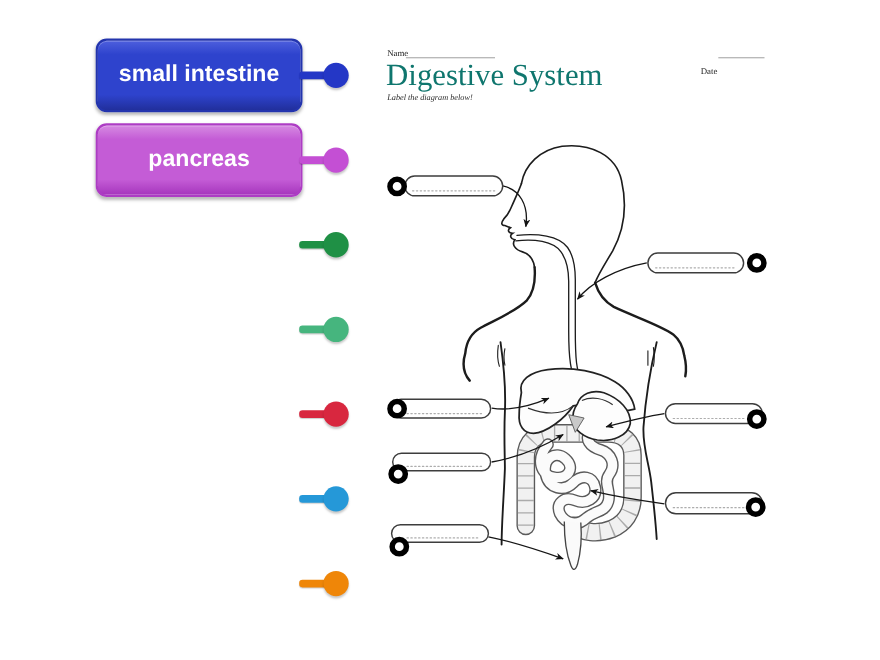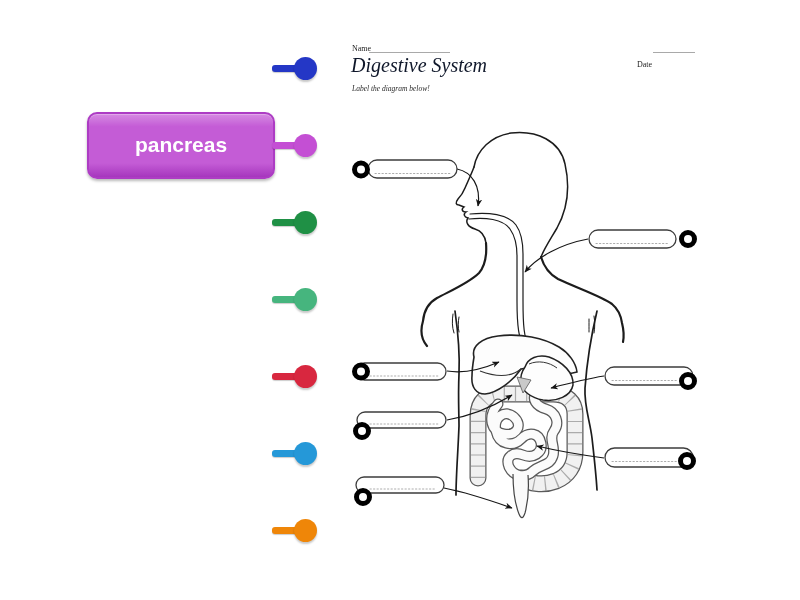--- a/index.html
+++ b/index.html
@@ -19,29 +19,32 @@
   .s1{top:65px}.s2{top:142px}.s3{top:219px}.s4{top:296px}.s5{top:373px}.s6{top:450px}.s7{top:527px}
   .knob{position:absolute;left:294px;width:23px;height:23px;border-radius:50%;
         box-shadow:0 2px 2px rgba(0,0,0,.22);}
   .k1{top:57px}.k2{top:134px}.k3{top:211px}.k4{top:288px}.k5{top:365px}.k6{top:442px}.k7{top:519px}
   
   .ws-text{position:absolute;color:#222;font-family:"Liberation Serif",serif;}
   .ws-name{left:352px;top:44px;font-size:8px;}
   .ws-name-line{position:absolute;left:369px;top:52px;width:81px;height:1px;background:#a9a9a9;}
   .ws-date{left:637px;top:44px;font-size:8px;margin-top:16px;}
   .ws-date-line{position:absolute;left:653px;top:52px;width:42px;height:1px;background:#a9a9a9;}
-  .ws-title{left:351px;top:55px;font-size:20px;color:#0f172a;line-height:1;font-style:italic;}
+  .ws-title{left:351px;top:55px;font-size:28px;color:#0f766e;line-height:1;}
   .ws-subtitle{left:352px;top:84px;font-size:7.5px;font-style:italic;color:#2a2a2a;}
   svg{position:absolute;left:0;top:0;}
 </style>
 </head>
 <body>
 
 <div class="stage">
 
+  <div class="tile t1" style="--light: #4d5fdd; --main: #2e43cd; --dark: #212f9c; --border: #2334ad;">
+    <span>small intestine</span>
+  </div>
   <div class="stem s1" style="background: rgb(36, 55, 198);"></div>
   <div class="knob k1" style="background: rgb(36, 55, 198);"></div>
 
   <div class="tile t2" style="--light: #d68ae2; --main: #c45cd6; --dark: #a636bd; --border: #ad3cc4;">
     <span>pancreas</span>
   </div>
   <div class="stem s2" style="background: rgb(196, 79, 212);"></div>
   <div class="knob k2" style="background: rgb(196, 79, 212);"></div>
 
   <div class="stem s3" style="background: rgb(31, 144, 69);"></div>

